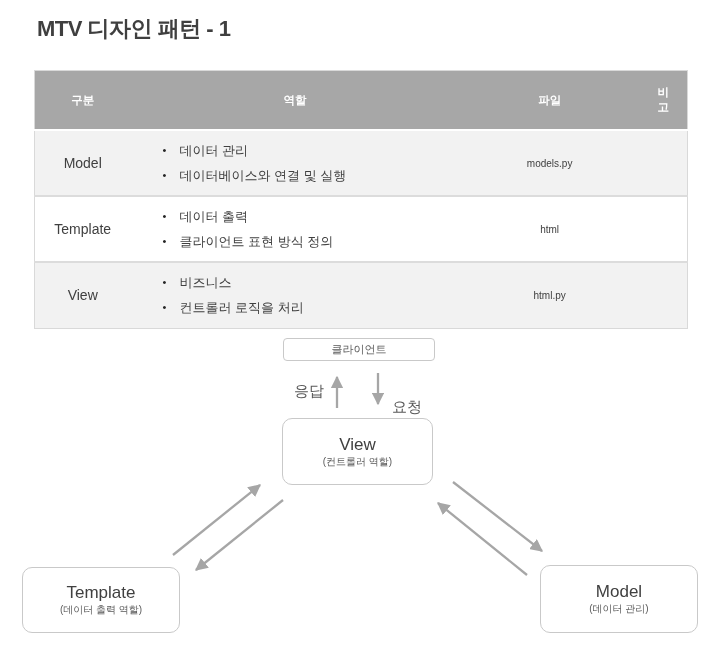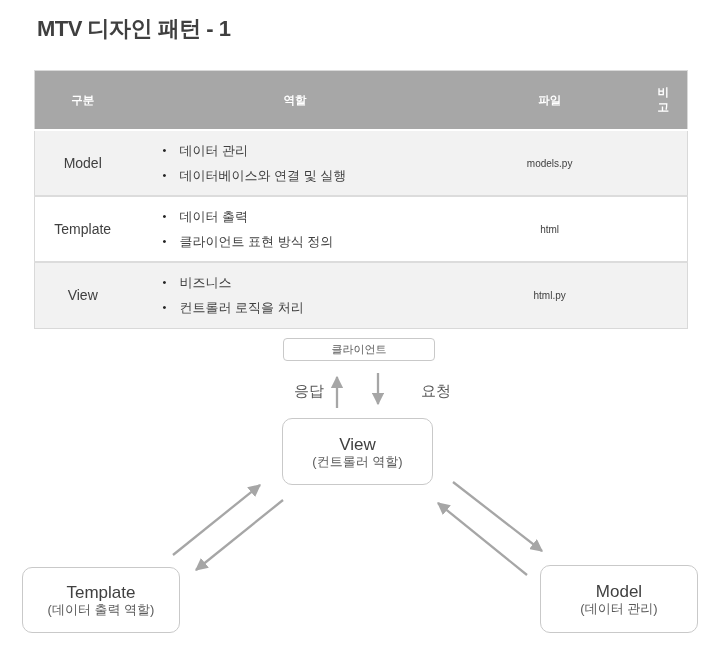--- a/index.html
+++ b/index.html
@@ -32,24 +32,24 @@
   .diagram-svg{position:absolute;left:0;top:0;width:723px;height:657px;}
   .node{position:absolute;background:#fff;border:1px solid var(--box-border,#c9c9c9);
         display:flex;flex-direction:column;align-items:center;justify-content:center;}
   .node-client{left:283px;top:338px;width:152px;height:23px;border-radius:4px;
         font-size:11px;color:var(--muted-text,#595959);}
   .node-big{border-radius:10px;}
   .node-view{left:282px;top:418px;width:151px;height:67px;}
   .node-template{left:22px;top:567px;width:158px;height:66px;}
   .node-model{left:540px;top:565px;width:158px;height:68px;}
   .node-name{font-size:17px;color:var(--body-text,#404040);line-height:19px;}
-  .node-role{font-size:13px;color:var(--muted-text,#595959);line-height:15px;}
+  .node-role{font-size:10px;color:var(--muted-text,#595959);line-height:15px;}
   .arrow-label{position:absolute;font-size:15px;color:var(--muted-text,#595959);}
   .label-response{left:294px;top:382px;}
-  .label-request{left:392px;top:382px;margin-left:29px;}
+  .label-request{left:392px;top:398px;}
 </style>
 </head>
 <body>
 
 <div class="page">
 
   <div class="title1">MTV 디자인 패턴 - 1</div>
 
   <table class="mtv-table">
     <colgroup>

